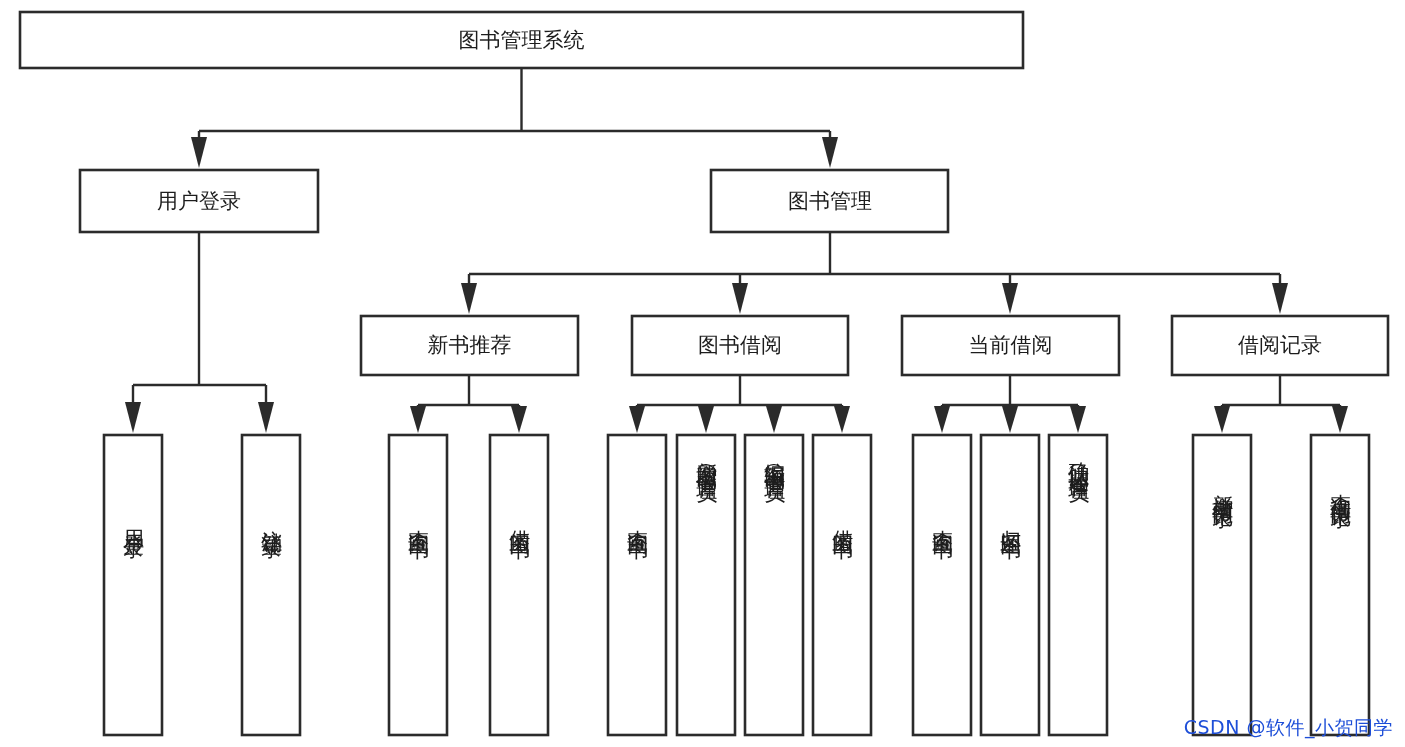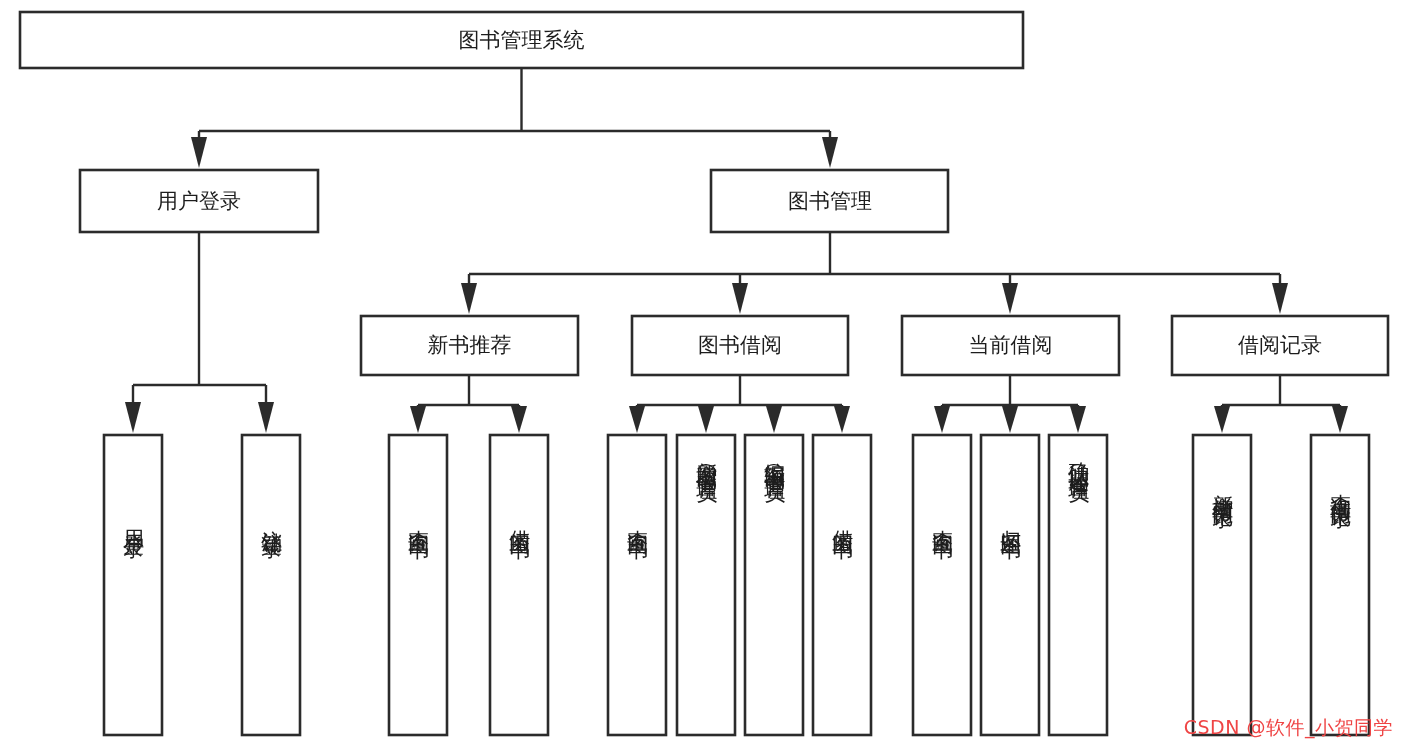--- a/index.html
+++ b/index.html
@@ -66,21 +66,21 @@
     color: #1d1d1d;
     letter-spacing: 3px;
     white-space: nowrap;
   }
   .watermark {
     position: absolute;
     right: 12px;
     bottom: 6px;
     font-family: "DejaVu Sans", "Liberation Sans", sans-serif;
     font-size: 19px;
-    color: #ef4444;
+    color: #1d4ed8;
     letter-spacing: 0.5px;
     white-space: nowrap;
   }
 </style>
 </head>
 <body>
 
 <div id="diagram-root">
 
   <svg class="flow" viewBox="0 0 1405 747" xmlns="http://www.w3.org/2000/svg">

